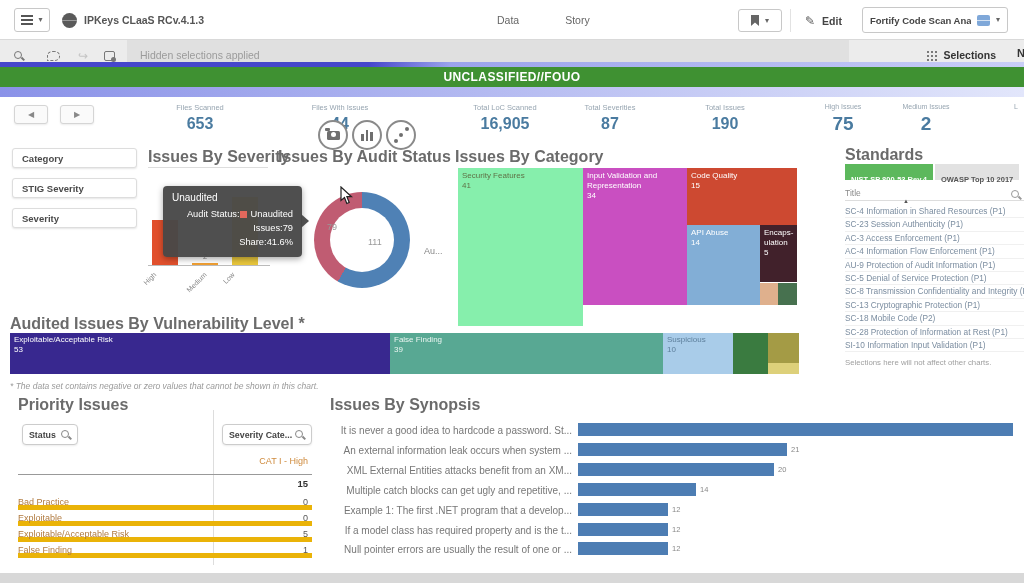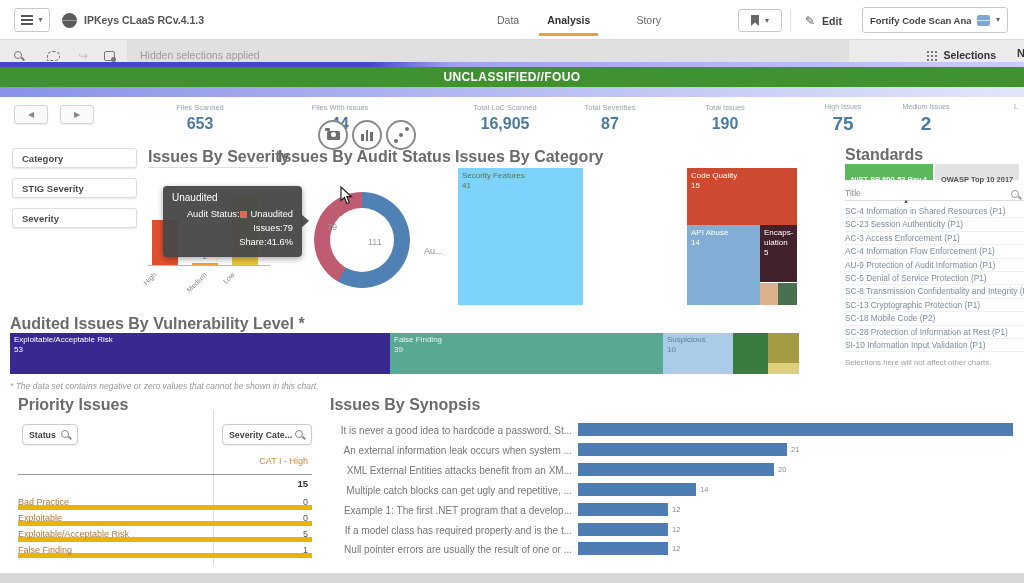--- a/index.html
+++ b/index.html
@@ -149,21 +149,20 @@
           <span></span>
           <span></span>
           <span></span>
         </span>
       <span class="caret">▾</span>
     </div>
     <span class="globe"></span>
     <span class="app-title">IPKeys CLaaS RCv.4.1.3</span>
     <div class="tabs" id="toolbar-tabs">
         <div class="tab">Data</div>
-        <div class="tab active">Analysis</div>
         <div class="tab gap">Story</div>
       </div>
     <div class="bookmark-btn">
       <span class="bm"></span>
       <span class="caret">▾</span>
     </div>
     <div class="edit-btn">
       <span class="pencil">✎</span>
       <span class="edit-label">Edit</span>
     </div>
@@ -272,21 +271,22 @@
   <div class="sev-axis"></div>
 
   <div class="ctitle" style="left:278px;top:148px">Issues By Audit Status</div>
   <div class="donut" id="audit-donut" style="background: conic-gradient(rgb(79, 129, 181) 0deg, rgb(79, 129, 181) 58.4%, rgb(192, 92, 114) 58.4%, rgb(192, 92, 114) 100%);"></div>
   <div class="donut-lab" style="left:327px;top:222px">79</div>
   <div class="donut-lab" style="left:368px;top:237px">111</div>
   <div class="donut-lab" style="left:424px;top:246px;color:#888">Au...</div>
 
   <div class="ctitle" style="left:455px;top:148px">Issues By Category</div>
   <div class="treemap" id="category-treemap">
-      <div class="tm-node" style="left: 0px; top: 0px; width: 125px; height: 137px; background: #7dd3fc; color: rgb(95, 115, 71);">Security Features<br>41</div>
+      <div class="tm-node" style="left: 0px; top: 0px; width: 125px; height: 158px; background: #86efac; color: rgb(95, 115, 71);">Security Features<br>41</div>
+      <div class="tm-node" style="left: 125px; top: 0px; width: 104px; height: 137px; background: rgb(201, 79, 193); color: rgb(255, 255, 255);">Input Validation and Representation<br>34</div>
       <div class="tm-node" style="left: 229px; top: 0px; width: 110px; height: 57px; background: rgb(205, 73, 49); color: rgb(255, 255, 255);">Code Quality<br>15</div>
       <div class="tm-node" style="left: 229px; top: 57px; width: 73px; height: 80px; background: rgb(130, 174, 214); color: rgb(255, 255, 255);">API Abuse<br>14</div>
       <div class="tm-node" style="left: 302px; top: 57px; width: 37px; height: 57px; background: rgb(65, 33, 43); color: rgb(255, 255, 255);">Encaps-<br>ulation<br>5</div>
       <div class="tm-node" style="left: 302px; top: 115px; width: 18px; height: 22px; background: rgb(223, 176, 141); color: rgb(255, 255, 255);"></div>
       <div class="tm-node" style="left: 320px; top: 115px; width: 19px; height: 22px; background: rgb(71, 113, 79); color: rgb(255, 255, 255);"></div>
     </div>
 
   <div class="standards">
     <div class="ctitle" style="left:0;top:0">Standards</div>
     <div class="std-tabs" id="standards-tabs">

